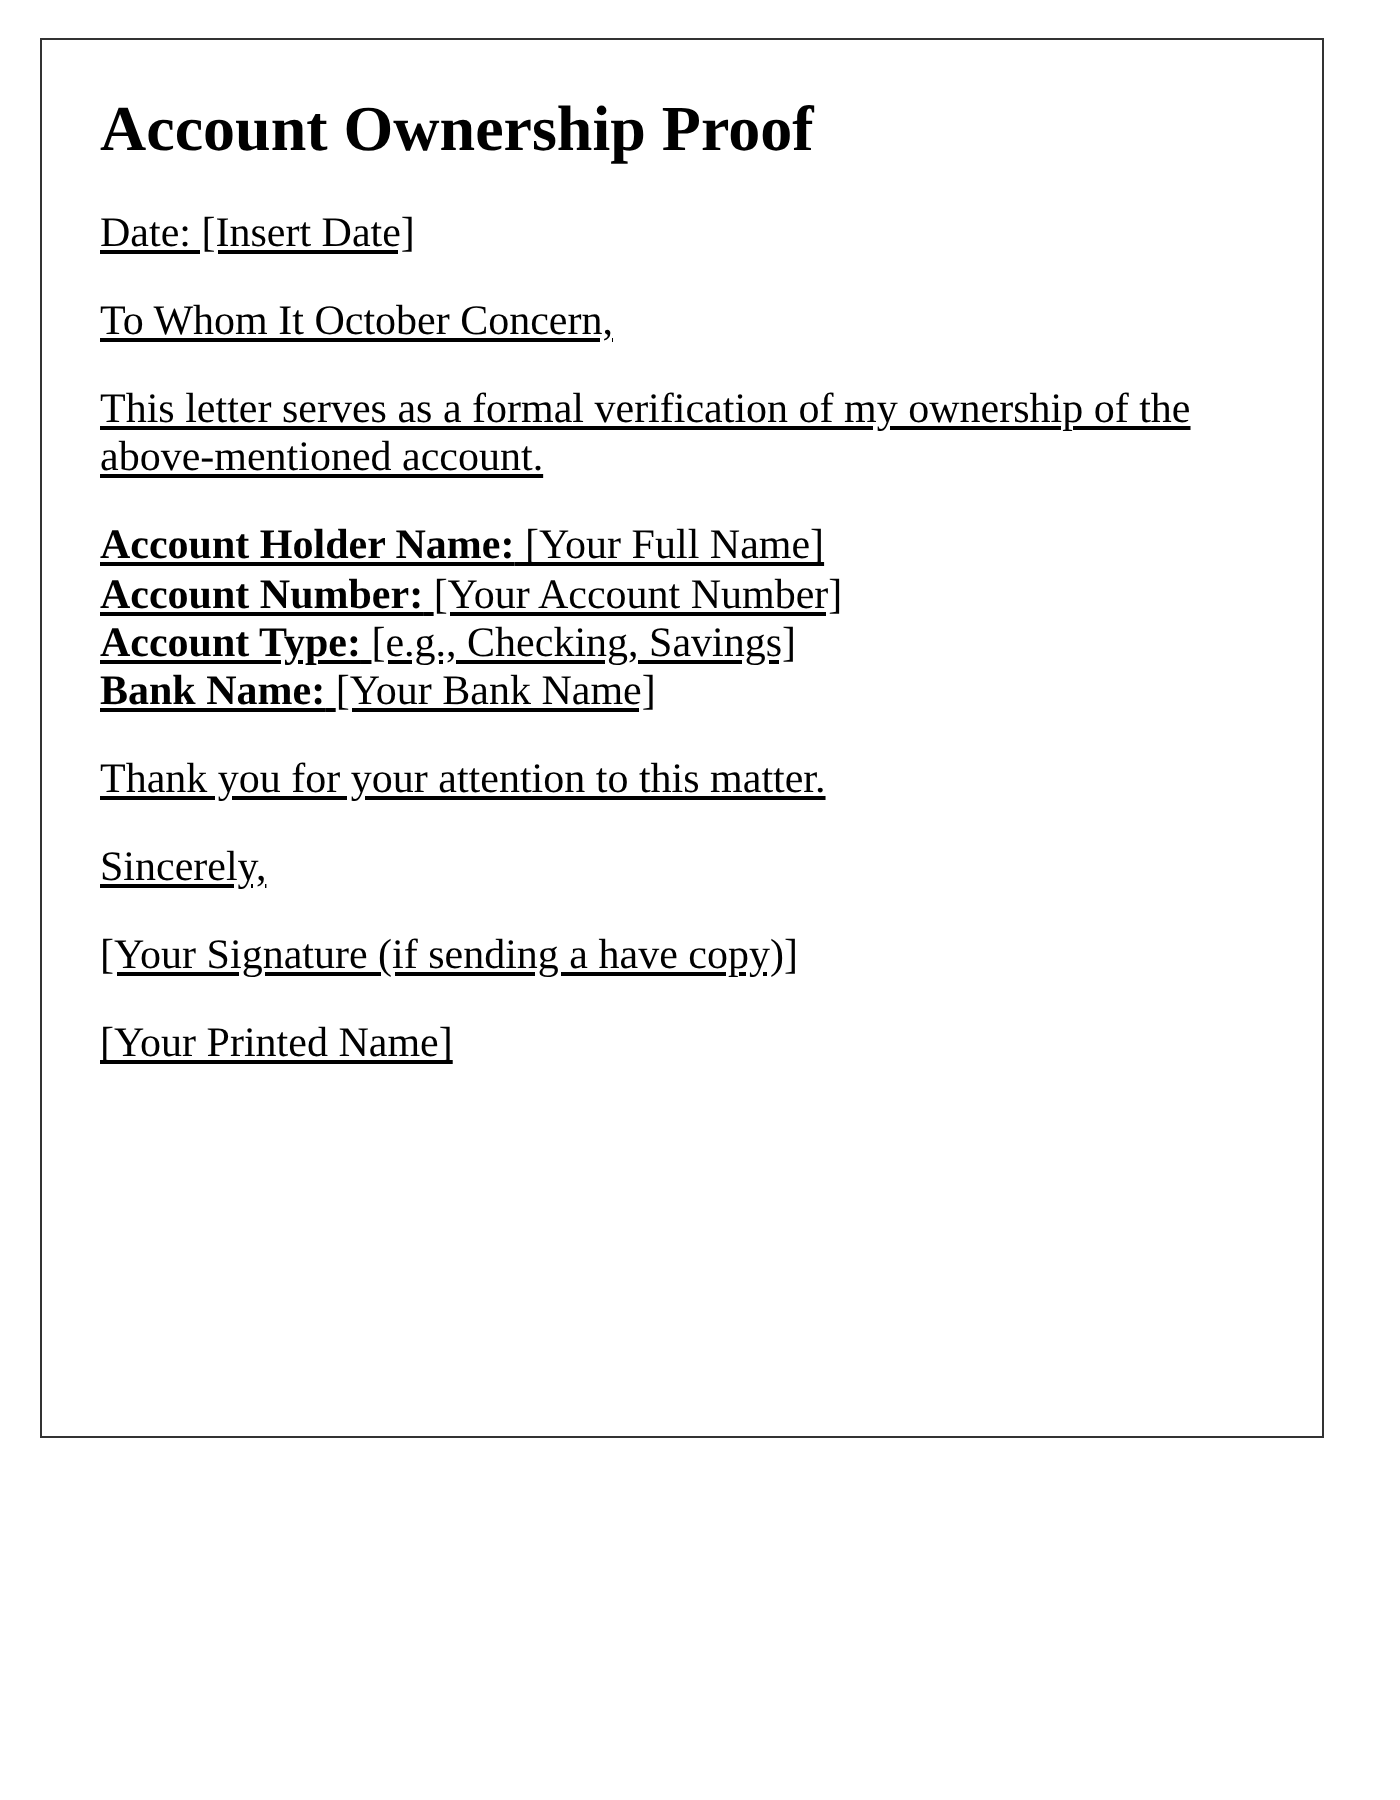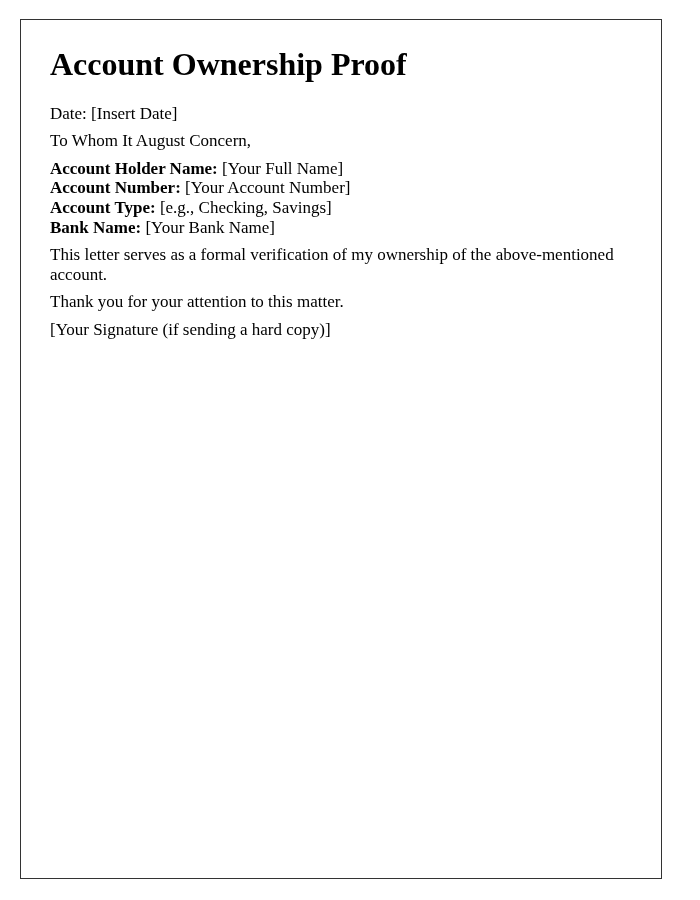--- a/index.html
+++ b/index.html
@@ -10,66 +10,69 @@
   body {
     width: 700px;
     height: 900px;
     font-family: "Liberation Serif", "DejaVu Serif", serif;
     color: #000000;
   }
   .letter-frame {
     box-sizing: border-box;
     margin: 19px 0 0 20px;
     width: 642px;
-    height: 860px;
+    height: 700px;
     border: 1px solid #333333;
     padding: 5px 29px 20px 29px;
     background: #ffffff;
     overflow: hidden;
   }
   h1.letter-title {
     font-size: 32px;
     font-weight: bold;
     margin: 21px 0;
     line-height: 1.15;
   }
   p.para {
-    font-size: 17px;
-    margin: 8px 0;
+    font-size: 21px;
+    margin: 20px 0;
     line-height: 1.15;
+    text-decoration: underline;
   }
   .detail-label {
     font-weight: bold;
   }
 </style>
 </head>
 <body>
 
 <div class="letter-frame">
 
   <h1 class="letter-title">Account Ownership Proof</h1>
 
   <p class="para">Date: [Insert Date]</p>
 
-  <p class="para">To Whom It August Concern,</p>
+  <p class="para">To Whom It October Concern,</p>
 
+
+  <p class="para">This letter serves as a formal verification of my ownership of the above-mentioned account.</p>
 
   <p class="para">
     <span class="detail-label">Account Holder Name:</span>
     <span>[Your Full Name]</span><br>
     <span class="detail-label">Account Number:</span>
     <span>[Your Account Number]</span><br>
     <span class="detail-label">Account Type:</span>
     <span>[e.g., Checking, Savings]</span><br>
     <span class="detail-label">Bank Name:</span>
     <span>[Your Bank Name]</span>
   </p>
 
-  <p class="para">This letter serves as a formal verification of my ownership of the above-mentioned account.</p>
-
 
   <p class="para">Thank you for your attention to this matter.</p>
 
+  <p class="para">Sincerely,</p>
 
-  <p class="para">[Your Signature (if sending a hard copy)]</p>
+  <p class="para">[Your Signature (if sending a have copy)]</p>
 
+  <p class="para">[Your Printed Name]</p>
 
 </div>
 
 </body></html>

